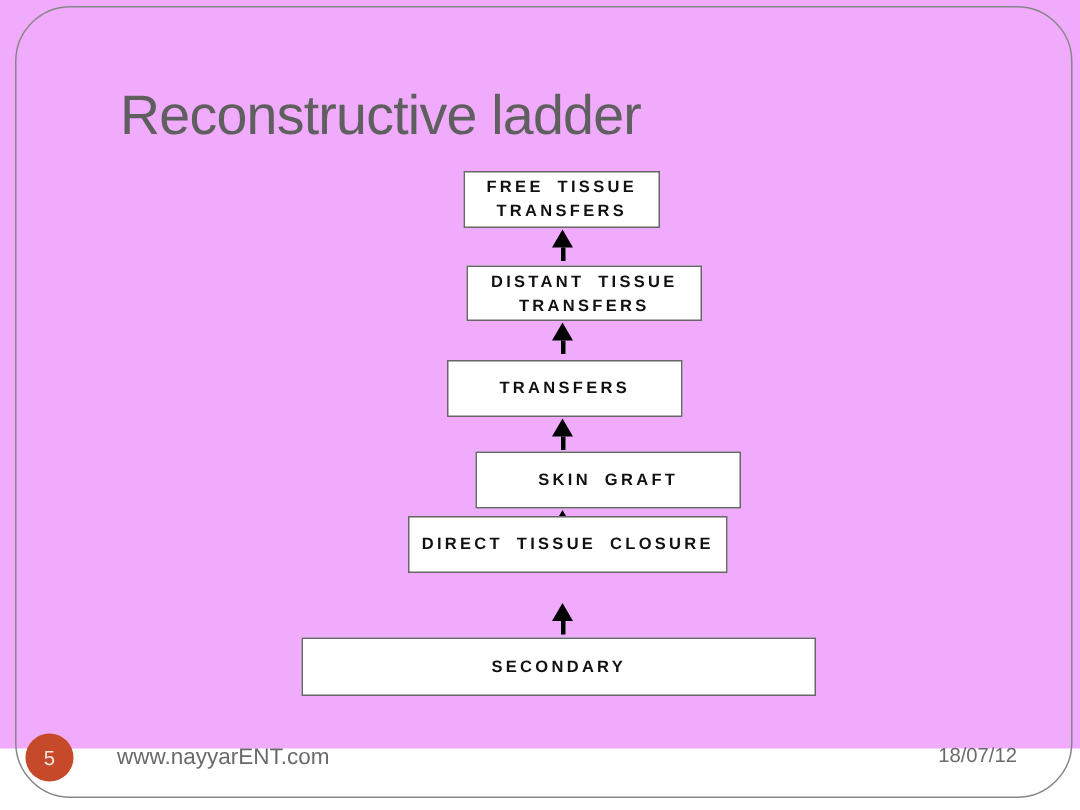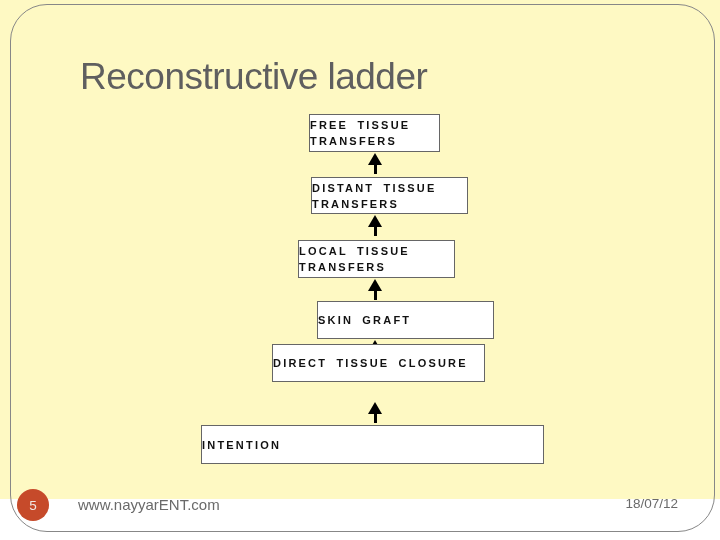--- a/index.html
+++ b/index.html
@@ -9,40 +9,40 @@
     --box-border:#666666;
     --box-text:#111111;
     --footer-text:#6a6a6a;
     --arrow:#000000;
   }
   html,body{margin:0;padding:0;}
   body{
     width:720px;height:540px;overflow:hidden;background:#ffffff;
     font-family:"Liberation Sans", sans-serif;
   }
-  .slide{position:relative;width:720px;height:499px;background:#fef9c3;}
+  .slide{position:relative;width:720px;height:499px;background:#f0abfc;}
 
   
   .frame{
     position:absolute;left:10px;top:4px;width:705px;height:528px;
     box-sizing:border-box;border:1.5px solid var(--frame-border);
     border-radius:37px;background:transparent;
   }
 
   .title{
     position:absolute;left:80px;top:56px;margin:0;
     font-size:37px;font-weight:400;letter-spacing:-0.5px;
     color:var(--title-text);white-space:nowrap;
   }
 
   
   .box{
     position:absolute;box-sizing:border-box;
     border:1px solid var(--box-border);background:#ffffff;
-    display:flex;flex-direction:column;justify-content:center;
+    display:flex;flex-direction:column;align-items:center;justify-content:center;
   }
   .box-line{
     font-size:11px;font-weight:bold;color:var(--box-text);
     letter-spacing:2.2px;word-spacing:4px;line-height:16px;white-space:nowrap;
   }
   .s0{left:309px;top:114px;width:131px;height:38px;}
   .s1{left:298px;top:177px;width:157px;height:37px;margin-left:13px;}
   .s2{left:298px;top:240px;width:157px;height:38px;}
   .s3{left:290px;top:301px;width:177px;height:38px;margin-left:27px;}
   .s4{left:272px;top:344px;width:213px;height:38px;}
@@ -99,21 +99,20 @@
       <div class="box-line">DISTANT TISSUE</div>
       <div class="box-line">TRANSFERS</div>
     </div>
 
     <div class="arrow a1">
       <div class="head"></div>
       <div class="stem"></div>
     </div>
 
     <div class="box s2">
-      <div class="box-line">LOCAL TISSUE</div>
       <div class="box-line">TRANSFERS</div>
     </div>
 
     <div class="arrow a2">
       <div class="head"></div>
       <div class="stem"></div>
     </div>
 
     <div class="box s3">
       <div class="box-line">SKIN GRAFT</div>
@@ -127,21 +126,21 @@
     <div class="box s4">
       <div class="box-line">DIRECT TISSUE CLOSURE</div>
     </div>
 
     <div class="arrow a4">
       <div class="head"></div>
       <div class="stem"></div>
     </div>
 
     <div class="box s5">
-      <div class="box-line">INTENTION</div>
+      <div class="box-line">SECONDARY</div>
     </div>
 
   </div>
 
   <div class="page-circle">5</div>
   <div class="footer-url">www.nayyarENT.com</div>
   <div class="footer-date">18/07/12</div>
 
 </div>
 

